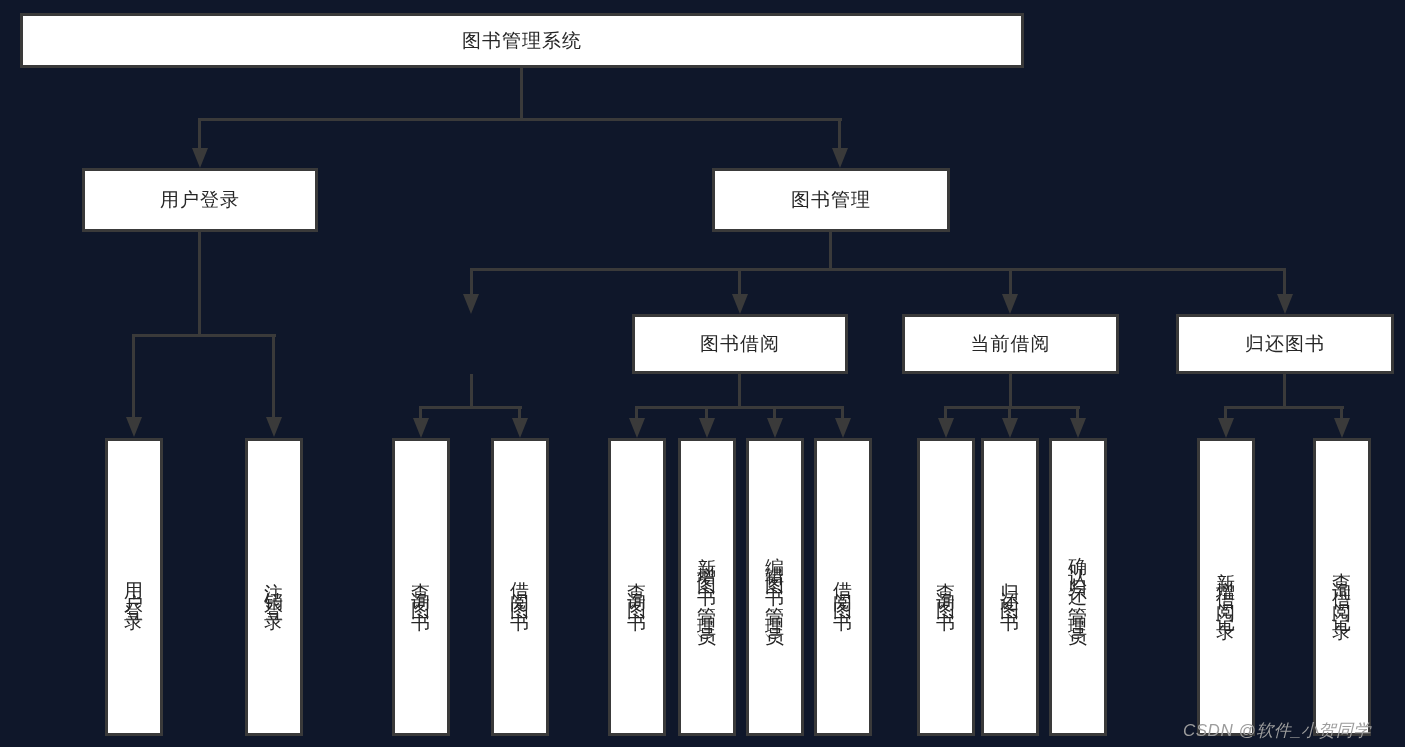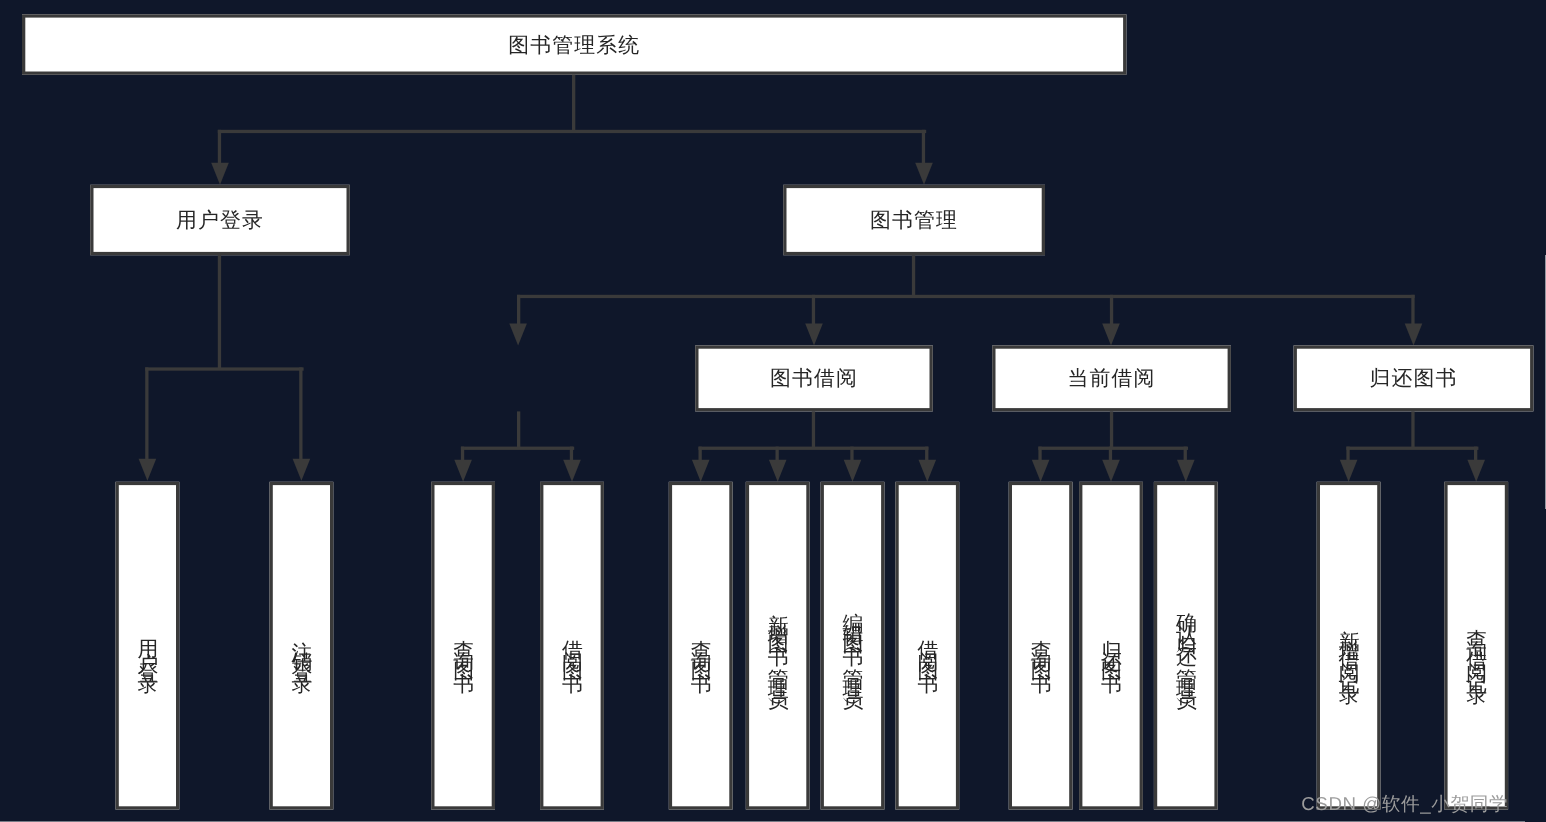--- a/index.html
+++ b/index.html
@@ -79,20 +79,21 @@
   #l-s3b{left:1313px;}
   
   .watermark{
     position:absolute;
     left:1183px;top:719px;
     font-size:17px;
     color:#9c9c9c;
     letter-spacing:0.5px;
     z-index:5;
     white-space:nowrap;
+    font-style:italic;
   }
 </style>
 </head>
 <body>
 
 <div class="canvas">
 
   <div class="node" id="n-root">图书管理系统</div>
 
   <i class="ln v" style="left:520px;top:68px;height:52px;"></i>

